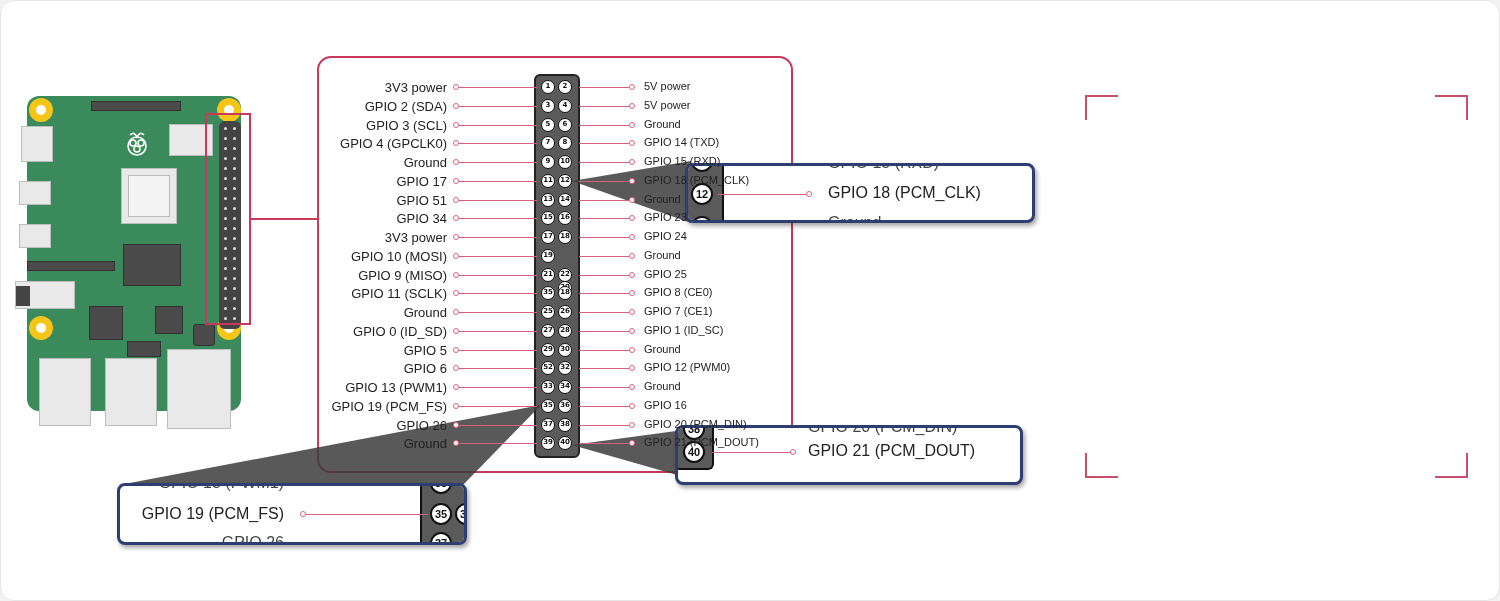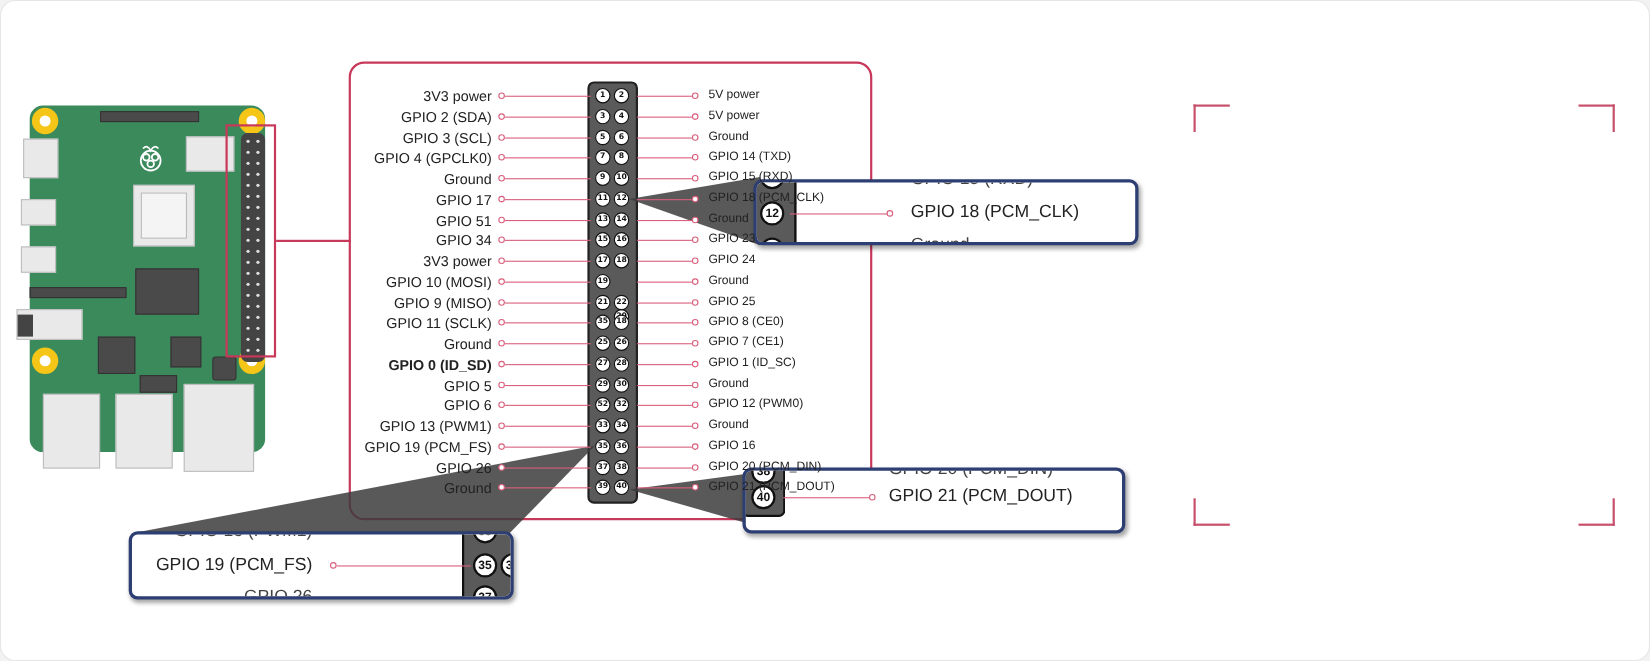--- a/index.html
+++ b/index.html
@@ -292,21 +292,21 @@
     <div class="wire" style="left: 458px; top: 292.25px; width: 78px;"></div>
     <div class="wire" style="left: 578px; top: 292.25px; width: 50px;"></div>
     <div class="dot" style="left: 628px; top: 289.25px;"></div>
     <div class="pin-label-r" style="position: absolute; left: 643px; top: 285.25px;">GPIO 8 (CE0)</div>
     <div class="pin-label-l" style="position: absolute; right: 1052px; top: 304px;">Ground</div>
     <div class="dot" style="left: 452px; top: 308px;"></div>
     <div class="wire" style="left: 458px; top: 311px; width: 78px;"></div>
     <div class="wire" style="left: 578px; top: 311px; width: 50px;"></div>
     <div class="dot" style="left: 628px; top: 308px;"></div>
     <div class="pin-label-r" style="position: absolute; left: 643px; top: 304px;">GPIO 7 (CE1)</div>
-    <div class="pin-label-l" style="position: absolute; right: 1052px; top: 322.75px; font-weight: bold;">GPIO 0 (ID_SD)</div>
+    <div class="pin-label-l" style="position: absolute; right: 1052px; top: 322.75px;">GPIO 0 (ID_SD)</div>
     <div class="dot" style="left: 452px; top: 326.75px;"></div>
     <div class="wire" style="left: 458px; top: 329.75px; width: 78px;"></div>
     <div class="wire" style="left: 578px; top: 329.75px; width: 50px;"></div>
     <div class="dot" style="left: 628px; top: 326.75px;"></div>
     <div class="pin-label-r" style="position: absolute; left: 643px; top: 322.75px;">GPIO 1 (ID_SC)</div>
     <div class="pin-label-l" style="position: absolute; right: 1052px; top: 341.5px;">GPIO 5</div>
     <div class="dot" style="left: 452px; top: 345.5px;"></div>
     <div class="wire" style="left: 458px; top: 348.5px; width: 78px;"></div>
     <div class="wire" style="left: 578px; top: 348.5px; width: 50px;"></div>
     <div class="dot" style="left: 628px; top: 345.5px;"></div>

